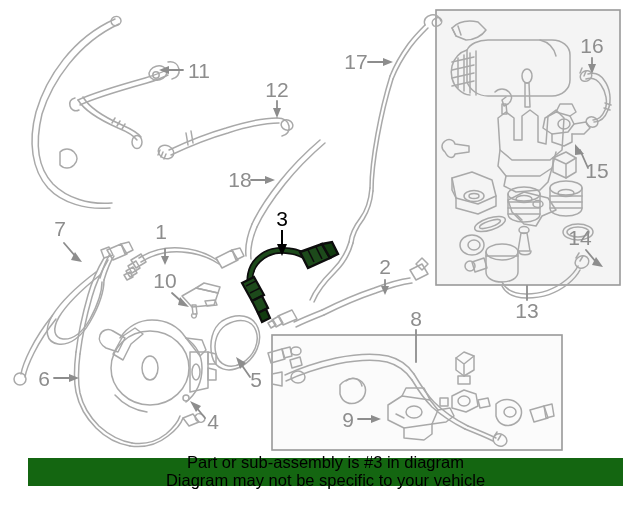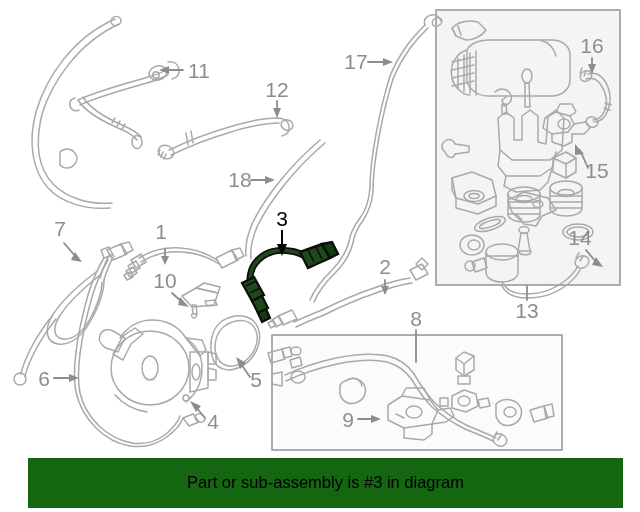--- a/index.html
+++ b/index.html
@@ -34,21 +34,21 @@
   }
   .callout-text.highlighted {
     fill: #000000;
     font-weight: normal;
   }
   .banner {
     position: absolute;
     left: 28px;
     top: 458px;
     width: 595px;
-    height: 50px;
+    height: 28px;
     background: #146611;
     display: flex;
     flex-direction: column;
     align-items: center;
     justify-content: center;
     line-height: 1.08;
   }
   .banner-line {
     color: #000000;
     font-family: "Liberation Sans", sans-serif;
@@ -447,15 +447,16 @@
       <text class="callout-text" x="597" y="178" text-anchor="middle">15</text>
       <text class="callout-text" x="592" y="53" text-anchor="middle">16</text>
       <text class="callout-text" x="356" y="69" text-anchor="middle">17</text>
       <text class="callout-text" x="240" y="187" text-anchor="middle">18</text>
     </g>
 
   </svg>
 
   <div class="banner">
     <div class="banner-line">Part or sub-assembly is #3 in diagram</div>
+    <div class="banner-line">Diagram may not be specific to your vehicle</div>
   </div>
 
 </div>
 
 </body></html>

